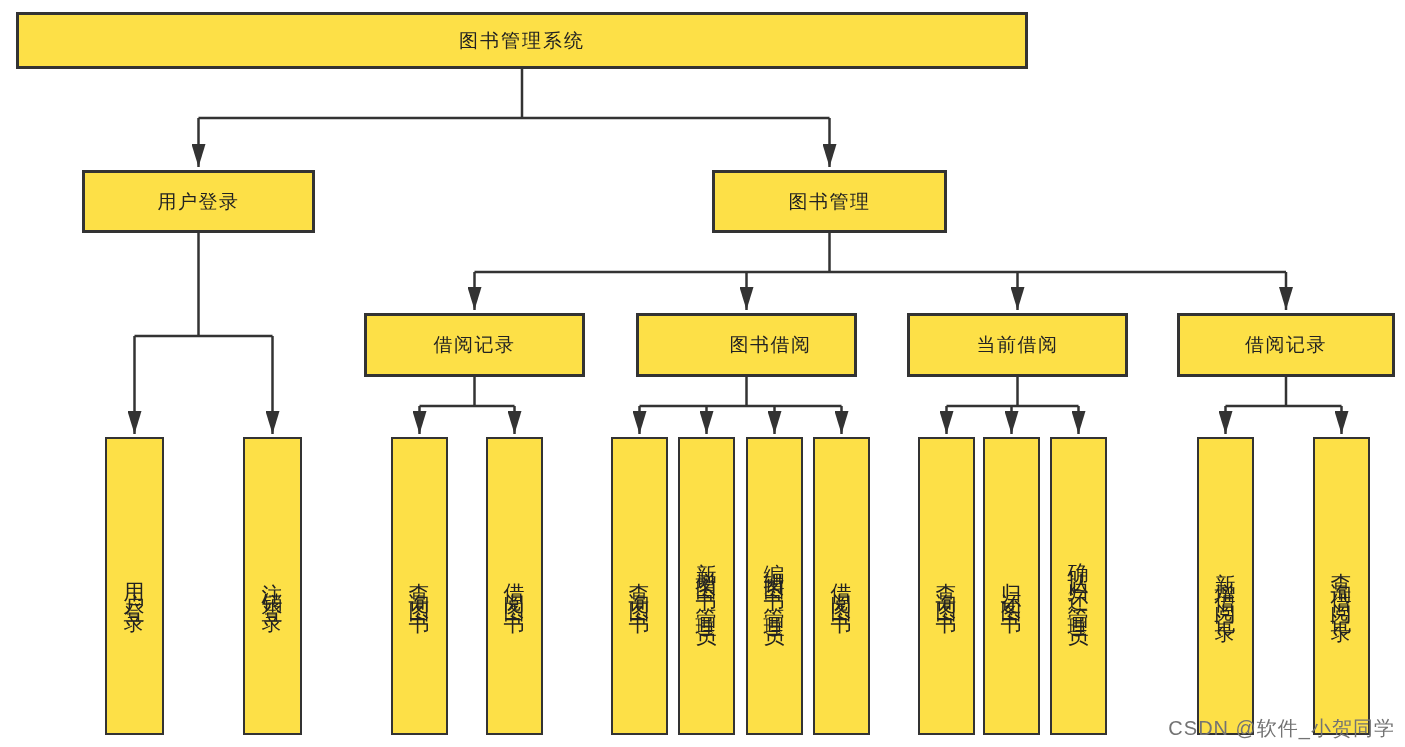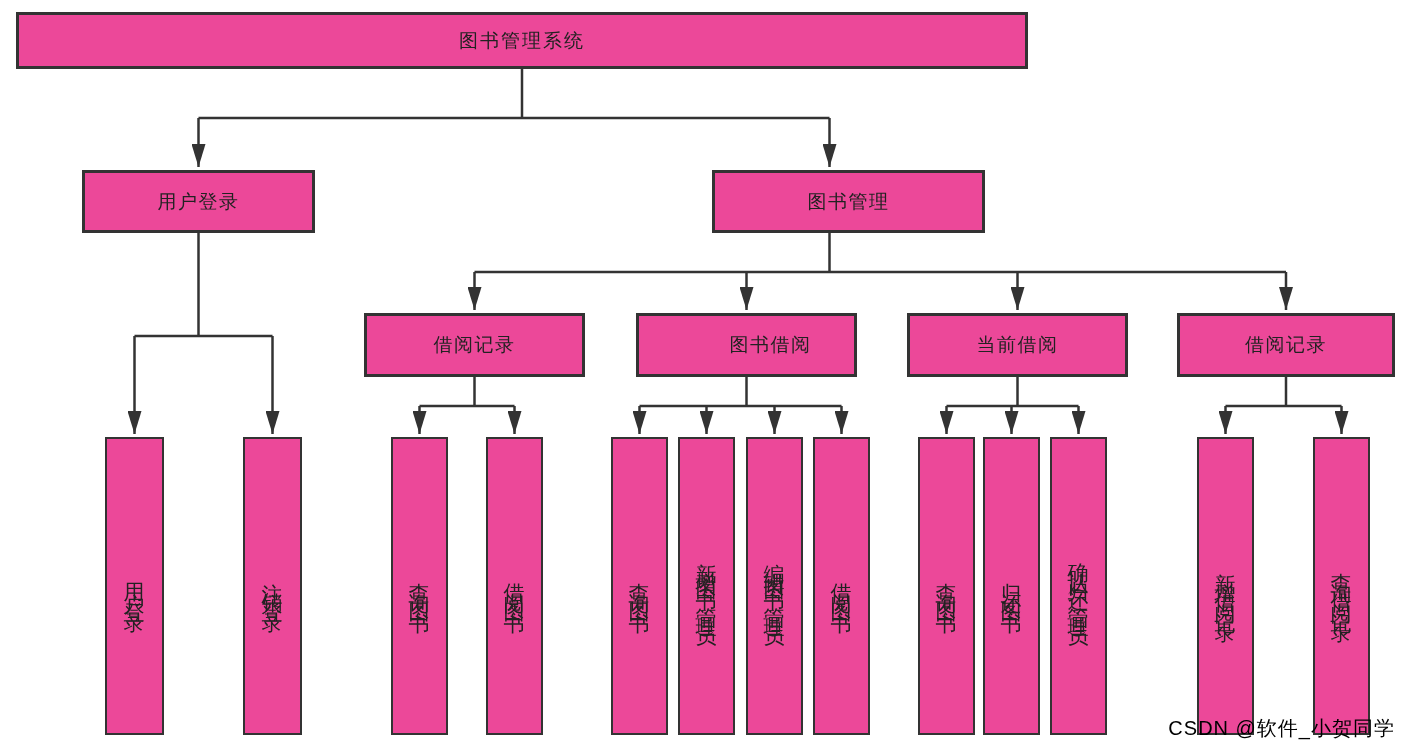--- a/index.html
+++ b/index.html
@@ -7,21 +7,21 @@
     position:relative;
     width:1405px;height:747px;
     background:#ffffff;
     font-family:"Liberation Sans","DejaVu Sans",sans-serif;
     overflow:hidden;
   }
   #wires{position:absolute;left:0;top:0;width:1405px;height:747px;z-index:1;}
   .node{
     position:absolute;
     box-sizing:border-box;
-    background:#ec4899;
+    background:#fde047;
     border:3px solid #333333;
     display:flex;align-items:center;justify-content:center;
     z-index:2;
     color:#222222;
   }
   .hbox{font-size:19px;letter-spacing:1.5px;}
   .root{font-size:19px;letter-spacing:2px;}
   .vbox{border-width:2.5px;}
   .vbox .vtext{
     writing-mode:vertical-rl;
@@ -30,21 +30,21 @@
     letter-spacing:10px;
     line-height:1;
     white-space:nowrap;
   }
   .vbox .vtext.vlong{letter-spacing:9px;}
   .watermark{
     position:absolute;
     right:10px;bottom:5px;
     z-index:3;
     font-size:20px;
-    color:#000000;
+    color:#737373;
     letter-spacing:1px;
   }
 </style>
 </head>
 <body>
 
 <div id="canvas">
 
   <svg id="wires" viewBox="0 0 1405 747" xmlns="http://www.w3.org/2000/svg">
     <defs>
@@ -110,21 +110,21 @@
     </g>
   </svg>
 
   <div class="node root" style="left:16px;top:12px;width:1012px;height:57px;">
     <span>图书管理系统</span>
   </div>
 
   <div class="node hbox" style="left:82px;top:170px;width:233px;height:63px;">
     <span>用户登录</span>
   </div>
-  <div class="node hbox" style="left:712px;top:170px;width:273px;height:63px;">
+  <div class="node hbox" style="left:712px;top:170px;width:235px;height:63px;">
     <span>图书管理</span>
   </div>
 
   <div class="node hbox" style="left:364px;top:313px;width:221px;height:64px;">
     <span>借阅记录</span>
   </div>
   <div class="node hbox" style="left:636px;top:313px;width:221px;height:64px;padding-left:48px;">
     <span>图书借阅</span>
   </div>
   <div class="node hbox" style="left:907px;top:313px;width:221px;height:64px;text-align:right;">

